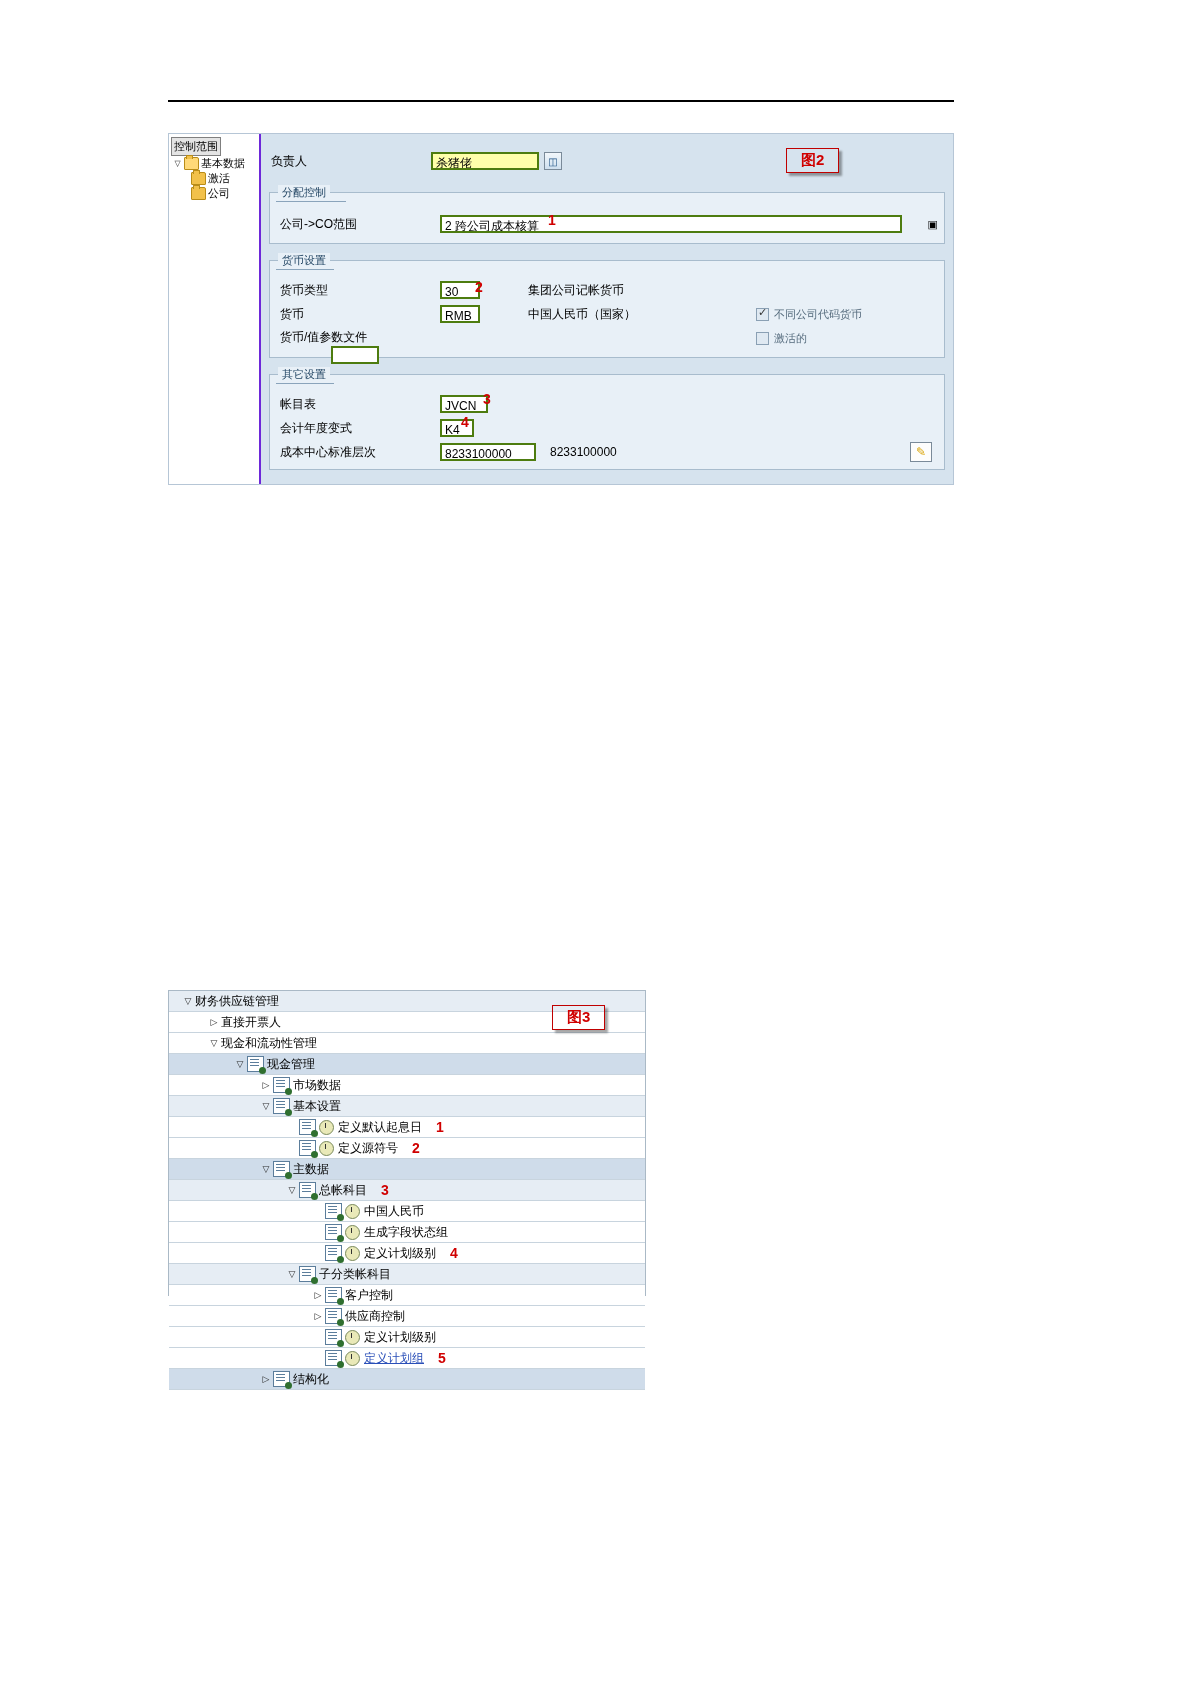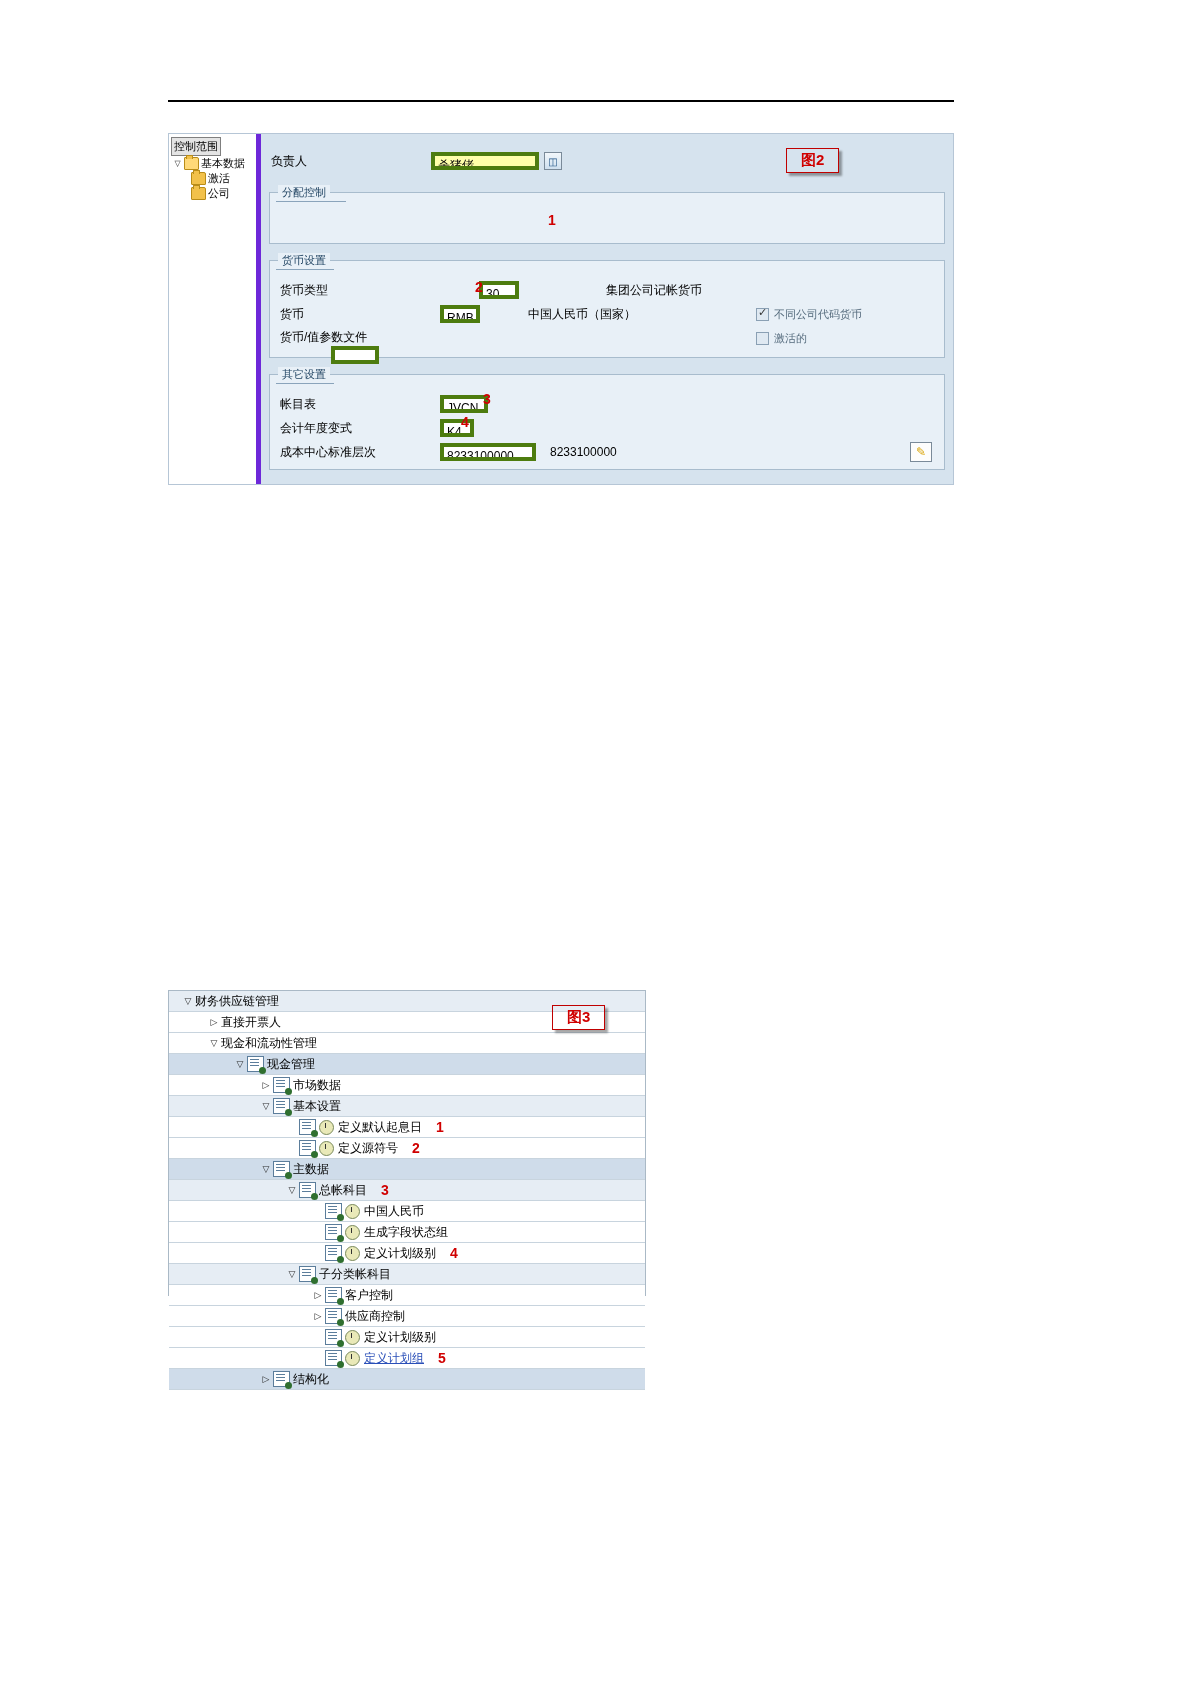--- a/index.html
+++ b/index.html
@@ -39,21 +39,21 @@
   }
 
   
   .fig2-tree {
     position: absolute;
     left: 0;
     top: 0;
     width: 92px;
     height: 100%;
     background: #ffffff;
-    border-right: 5px solid #6d28d9;
+    border-right: 2px solid #6d28d9;
     box-sizing: border-box;
     font-size: 11px;
   }
   .tree-title {
     margin: 3px 2px 0 2px;
     padding: 1px 2px;
     border: 1px solid #7f7f7f;
     background: #e4e4e4;
     font-size: 11px;
     white-space: nowrap;
@@ -114,21 +114,21 @@
     font-size: 12px;
   }
   .f2-label {
     width: 170px;
     padding-left: 10px;
     box-sizing: border-box;
     font-size: 12px;
   }
 
   .inp {
-    border: 4px solid #4d7c0f;
+    border: 2px solid #4d7c0f;
     background: #ffffff;
     height: 18px;
     line-height: 18px;
     font-size: 12px;
     font-family: "Liberation Sans", sans-serif;
     padding: 0 3px;
     box-sizing: border-box;
     display: inline-block;
     white-space: nowrap;
     overflow: hidden;
@@ -341,27 +341,32 @@
       <span class="f2-label">负责人</span>
       <span class="inp hl" style="width:108px;">杀猪佬</span>
       <span class="btn-icon">◫</span>
     </div>
 
     <div class="ann-box" style="left:525px; top:14px;">图2</div>
 
     <div class="group" style="top:58px; height:52px;">
       <div class="group-title">分配控制</div>
       <div class="group-underline" style="width:70px; left:6px;"></div>
+      <div class="f2-row" style="position:absolute; left:0; top:22px; width:100%;">
+        <span class="f2-label">公司-&gt;CO范围</span>
+        <span class="inp" style="width:462px;">2 跨公司成本核算</span>
+        <span style="position:absolute; right:6px; font-size:11px;">▣</span>
+      </div>
     </div>
 
     <div class="group" style="top:126px; height:98px;">
       <div class="group-title">货币设置</div>
       <div class="group-underline" style="width:58px; left:6px;"></div>
 
-      <div class="f2-row" style="position:absolute; left:0; top:20px;gap:39px;">
+      <div class="f2-row" style="position:absolute; left:0; top:20px;">
         <span class="f2-label">货币类型</span>
         <span class="inp" style="width:40px;">30</span>
         <span style="margin-left:48px; font-size:12px;">集团公司记帐货币</span>
       </div>
 
       <div class="f2-row" style="position:absolute; left:0; top:44px;">
         <span class="f2-label">货币</span>
         <span class="inp" style="width:40px;">RMB</span>
         <span style="margin-left:48px; font-size:12px;">中国人民币（国家）</span>
       </div>

